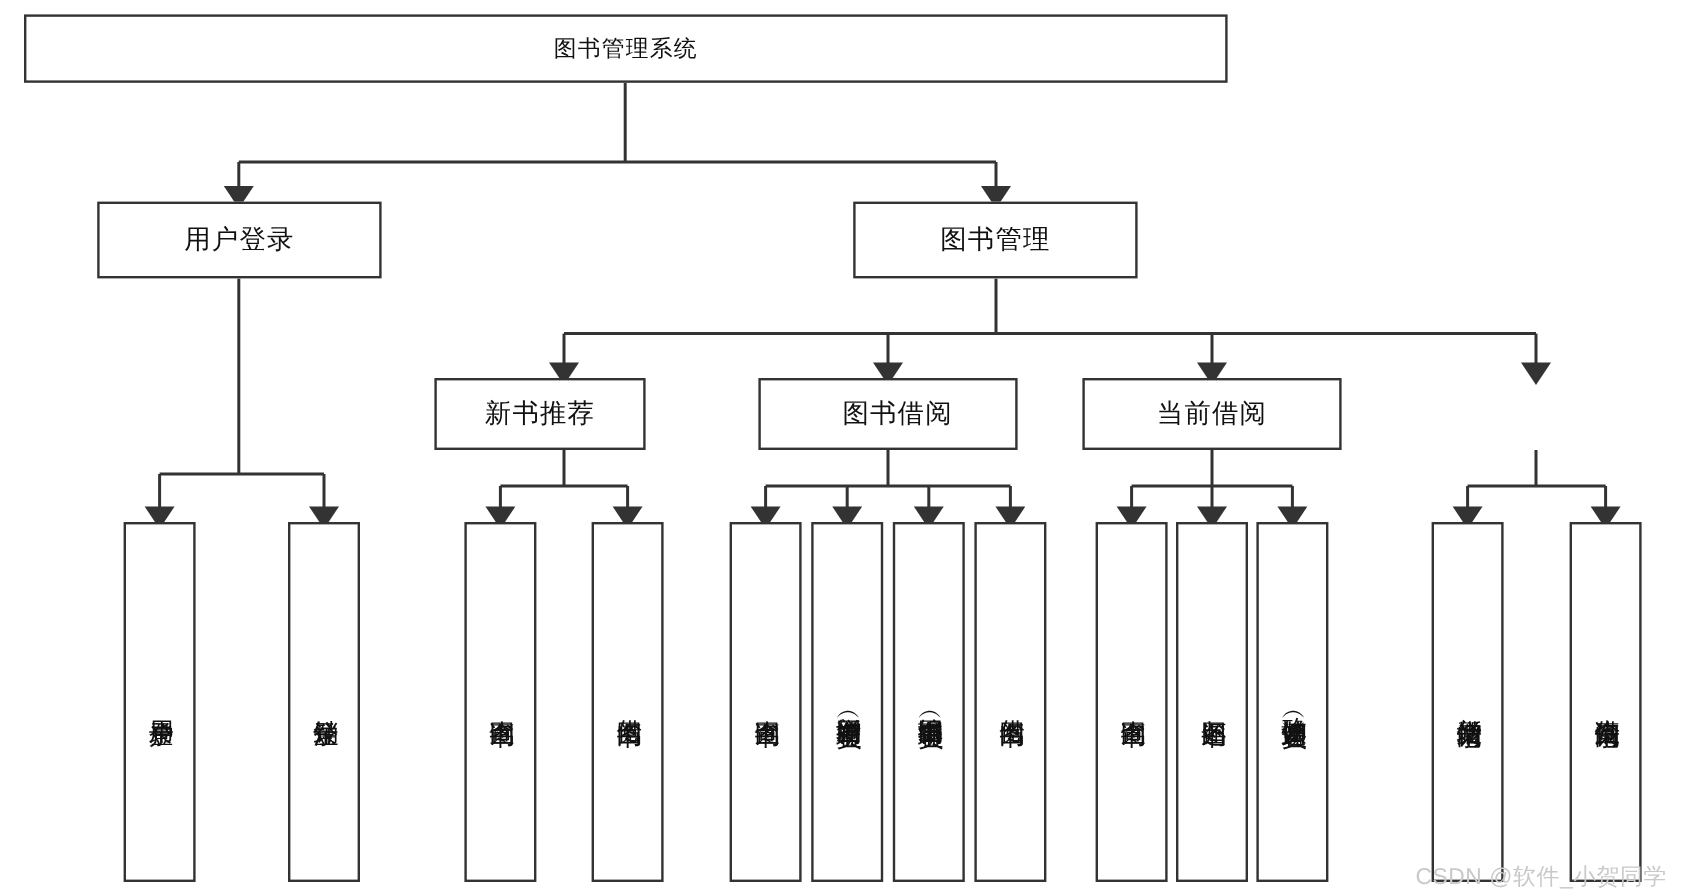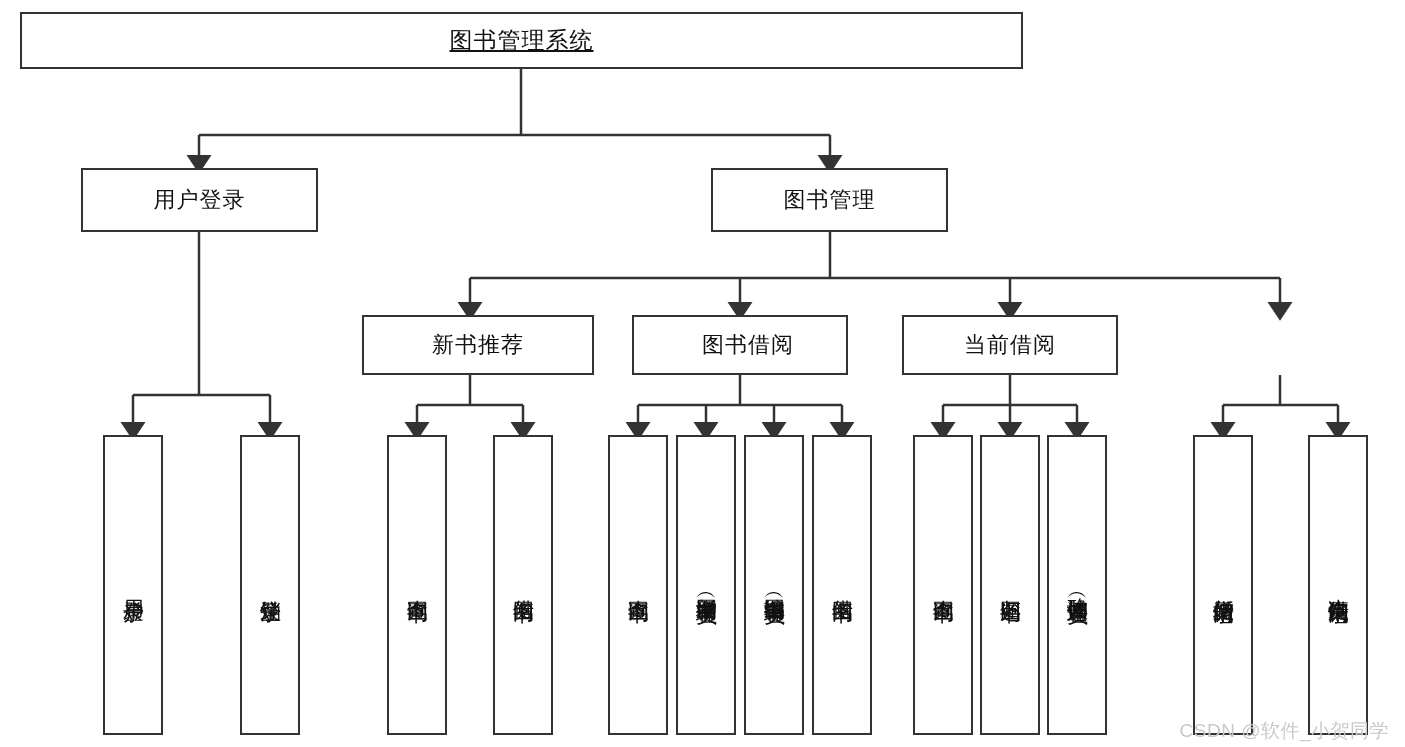--- a/index.html
+++ b/index.html
@@ -5,21 +5,21 @@
   html,body{margin:0;padding:0;background:#ffffff;}
   body{width:1405px;height:747px;overflow:hidden;font-family:"Liberation Sans","DejaVu Sans",sans-serif;}
   #stage{position:relative;width:1405px;height:747px;background:#fff;}
   svg.wires{position:absolute;left:0;top:0;width:1405px;height:747px;pointer-events:none;}
   .node{position:absolute;box-sizing:border-box;background:#ffffff;border:2.5px solid #333333;
         display:flex;align-items:center;justify-content:center;color:#111111;}
   .node.h{font-size:22px;letter-spacing:1px;}
   .node.leaf{writing-mode:vertical-rl;text-orientation:upright;font-size:21px;line-height:1.28;
              letter-spacing:1px;padding:10px 0;align-items:center;justify-content:center;}
   .node.leaf span{writing-mode:vertical-rl;text-orientation:upright;white-space:normal;text-align:center;}
-  #root{font-size:23px;text-decoration:underline;}
+  #root{font-size:19px;}
   .wm{position:absolute;right:16px;bottom:3px;font-size:19px;color:#c9c9c9;letter-spacing:.5px;
       white-space:nowrap;}
 </style>
 </head>
 <body>
 
 <div id="stage">
 
   <svg class="wires" viewBox="0 0 1405 747">
     <defs>
@@ -75,21 +75,21 @@
     <span>图书管理系统</span>
   </div>
 
   <div class="node h" style="left:81px;top:168px;width:237px;height:64px;">
     <span>用户登录</span>
   </div>
   <div class="node h" style="left:711px;top:168px;width:237px;height:64px;">
     <span>图书管理</span>
   </div>
 
-  <div class="node h" style="left:362px;top:315px;width:232px;height:60px;">
+  <div class="node h" style="left:362px;top:315px;width:176px;height:60px;">
     <span>新书推荐</span>
   </div>
   <div class="node h" style="left:632px;top:315px;width:216px;height:60px;padding-left:16px;">
     <span>图书借阅</span>
   </div>
   <div class="node h" style="left:902px;top:315px;width:216px;height:60px;">
     <span>当前借阅</span>
   </div>
 
   <div class="node leaf" style="left:103px;top:435px;width:60px;height:300px;">

